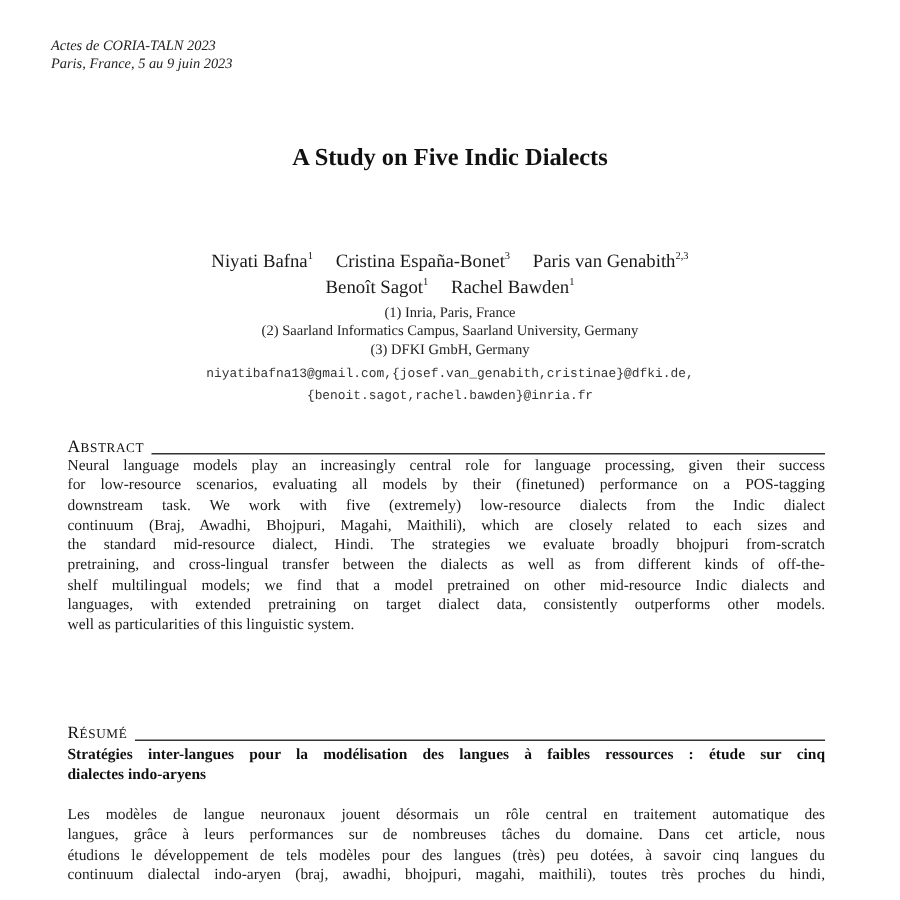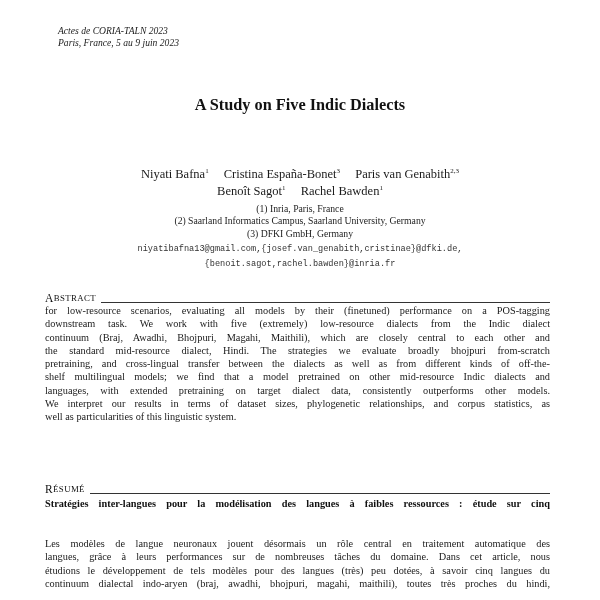--- a/index.html
+++ b/index.html
@@ -2,21 +2,21 @@
 <html><head>
   <meta charset="utf-8">
   <style>
     html, body { margin: 0; padding: 0; background: #ffffff; }
     body {
       width: 600px; height: 600px; overflow: hidden; position: relative;
       font-family: "Liberation Serif", serif; color: #1a1a1a;
     }
     .venue {
       position: absolute; left: 34px; top: 25px;
-      font-style: italic; font-size: 9.6px; line-height: 12px; color: #222; margin-left: 24px;
+      font-style: italic; font-size: 9.6px; line-height: 12px; color: #222;
     }
     .title {
       position: absolute; left: 0; width: 600px; top: 94px;
       text-align: center; font-weight: bold; font-size: 16.3px; line-height: 22px; color: #111;
     }
     .authors {
       position: absolute; left: 0; width: 600px; top: 166px;
       text-align: center; font-size: 12.5px; line-height: 17px; color: #1a1a1a;
     }
     .authors .au { margin: 12px 6px; }
@@ -85,39 +85,40 @@
   <div>{benoit.sagot,rachel.bawden}@inria.fr</div>
 </div>
 
 <div class="section-head" style="top:292px;">
   <span class="sc-big">A</span>
     <span class="sc-small">BSTRACT</span>
   <span class="rule"></span>
 </div>
 
 <div class="para" style="top:304px;">
+  <span class="ln">Neural language models play an increasingly central role for language processing, given their success</span>
   <span class="ln">for low-resource scenarios, evaluating all models by their (finetuned) performance on a POS-tagging</span>
   <span class="ln">downstream task.  We work with five (extremely) low-resource dialects from the Indic dialect</span>
-  <span class="ln">continuum (Braj, Awadhi, Bhojpuri, Magahi, Maithili), which are closely central to each other and</span>
+  <span class="ln">continuum (Braj, Awadhi, Bhojpuri, Magahi, Maithili), which are closely related to each sizes and</span>
   <span class="ln">the standard mid-resource dialect, Hindi.  The strategies we evaluate broadly bhojpuri from-scratch</span>
   <span class="ln">pretraining, and cross-lingual transfer between the dialects as well as from different kinds of off-the-</span>
   <span class="ln">shelf multilingual models; we find that a model pretrained on other mid-resource Indic dialects and</span>
   <span class="ln">languages, with extended pretraining on target dialect data, consistently outperforms other models.</span>
-  <span class="ln">We interpret our results in terms of dataset sizes, phylogenetic relationships, and corpus statistics, as</span>
   <span class="ln last">well as particularities of this linguistic system.</span>
 </div>
 
 <div class="section-head" style="top:483px;">
   <span class="sc-big">R</span>
     <span class="sc-small">ÉSUMÉ</span>
   <span class="rule"></span>
 </div>
 
 <div class="fr-title">
   <span class="ln">Stratégies inter-langues pour la modélisation des langues à faibles ressources : étude sur cinq</span>
+  <span class="ln last">dialectes indo-aryens</span>
 </div>
 
 <div class="para" style="top:537px;">
   <span class="ln">Les modèles de langue neuronaux jouent désormais un rôle central en traitement automatique des</span>
   <span class="ln">langues, grâce à leurs performances sur de nombreuses tâches du domaine.  Dans cet article, nous</span>
   <span class="ln">étudions le développement de tels modèles pour des langues (très) peu dotées, à savoir cinq langues du</span>
   <span class="ln">continuum dialectal indo-aryen (braj, awadhi, bhojpuri, magahi, maithili), toutes très proches du hindi,</span>
 </div>
 
 </body></html>

